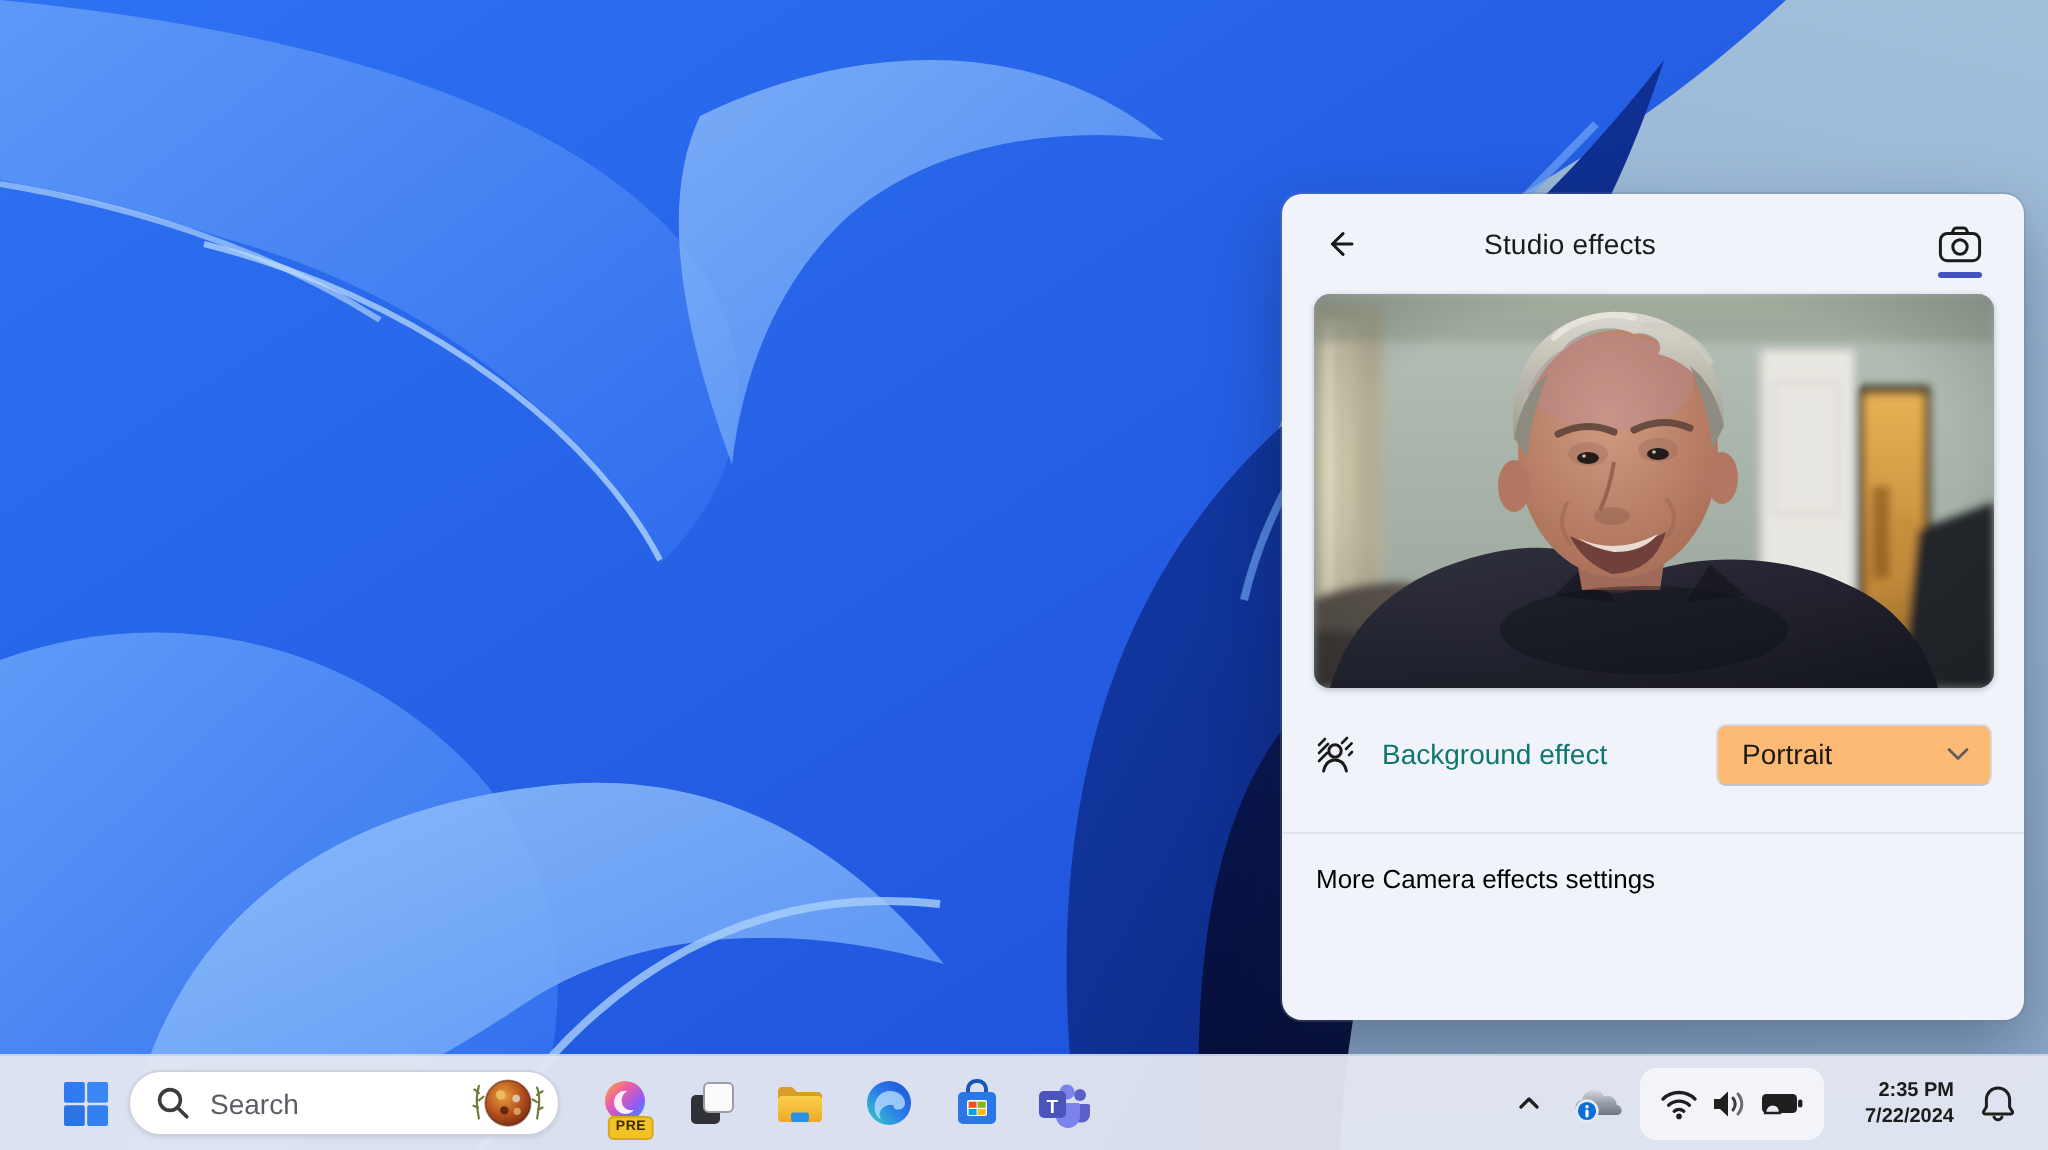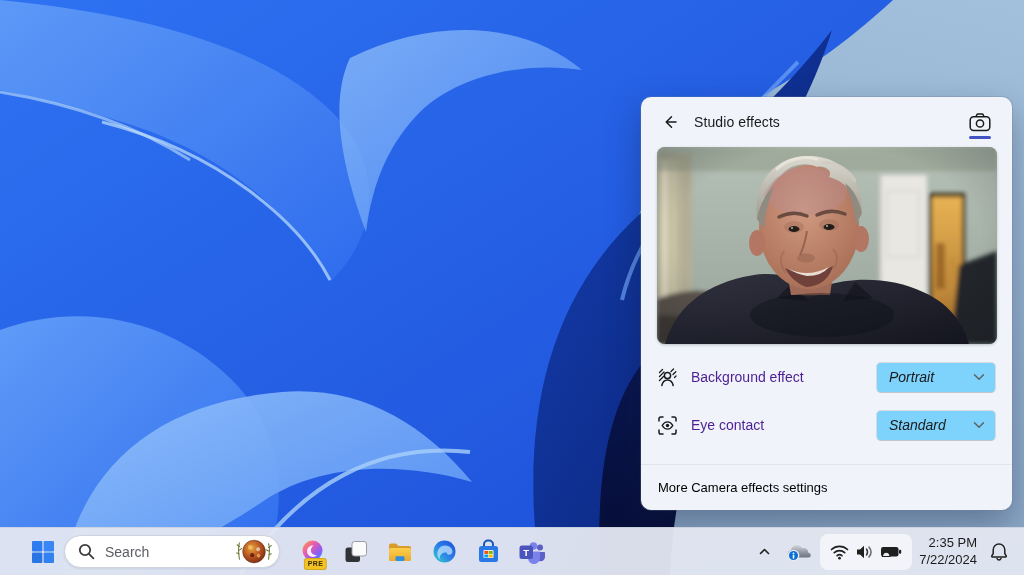--- a/index.html
+++ b/index.html
@@ -13,21 +13,21 @@
   .desktop svg{display:block;}
 
   
   .panel{
     position:absolute;left:641px;top:97px;width:371px;height:413px;
     background:#f0f4fa;border-radius:10px;
     box-shadow:0 0 0 1px rgba(110,125,150,.28),0 14px 34px rgba(15,25,55,.35);
     display:flex;flex-direction:column;box-sizing:border-box;
   }
   .panel header{
-    height:50px;display:flex;align-items:center;padding:0 17px 0 14px;box-sizing:border-box;
+    height:50px;display:flex;align-items:center;padding:0 17px 0 14px;box-sizing:border-box;gap:48px;
   }
   .back-btn{
     width:30px;height:30px;border:none;background:transparent;border-radius:5px;
     display:flex;align-items:center;justify-content:center;cursor:pointer;padding:0;
   }
   .panel-title{font-size:14px;font-weight:400;color:#1a1a1a;margin:0 0 0 9px;letter-spacing:.1px;}
   .hspace{flex:1;}
   .cam-tab{
     position:relative;width:30px;height:34px;border:none;background:transparent;cursor:pointer;
     display:flex;align-items:center;justify-content:center;padding:0;
@@ -36,27 +36,26 @@
     position:absolute;left:50%;transform:translateX(-50%);bottom:0;
     width:22px;height:3px;border-radius:2px;background:#4453c2;
   }
   .video{
     width:340px;height:197px;margin:0 auto;border-radius:8px;overflow:hidden;
     background:#9aa69c;flex:none;box-shadow:0 1px 3px rgba(20,30,50,.25);
   }
   .rows{padding:9px 16px 0 16px;}
   .row{height:48px;display:flex;align-items:center;}
   .row-icon{width:21px;height:21px;display:flex;align-items:center;justify-content:center;flex:none;}
-  .row-label{font-size:14px;color:#4c1d95;margin-left:13px;}
+  .row-label{font-size:14px;color:#0f766e;margin-left:13px;}
   .select{
-    width:120px;height:31px;box-sizing:border-box;margin-left:auto;
-    background:#7dd3fc;border:1px solid #d7dade;border-bottom-color:#c0c4c9;border-radius:5px;
+    width:138px;height:31px;box-sizing:border-box;margin-left:auto;
+    background:#fdba74;border:1px solid #d7dade;border-bottom-color:#c0c4c9;border-radius:5px;
     display:flex;align-items:center;padding:0 10px 0 12px;cursor:pointer;
     font-family:inherit;
-    font-style:italic;
   }
   .select-value{font-size:14px;color:#1a1a1a;}
   .select svg{margin-left:auto;}
   .divider{height:1px;background:#e1e5eb;margin-top:15px;}
   .footer-link{
     display:block;padding:15px 17px;font-size:13px;color:#000000;text-decoration:none;cursor:pointer;
   }
 
   
   .taskbar{
@@ -92,21 +91,21 @@
     border:none;background:transparent;border-radius:5px;cursor:pointer;
     display:flex;align-items:center;justify-content:center;padding:0;height:38px;
   }
   .chevron-btn{width:28px;}
   .onedrive-btn{width:32px;}
   .quick-pill{
     width:92px;height:36px;background:rgba(255,255,255,.6);border-radius:8px;
     display:flex;align-items:center;justify-content:space-evenly;border:none;cursor:pointer;padding:0 4px;
   }
   .clock-btn{flex-direction:column;align-items:flex-end;justify-content:center;width:62px;padding-right:2px;}
-  .clock-time,.clock-date{font-size:13px;color:#1b1b1b;line-height:1.3;}
+  .clock-time,.clock-date{font-size:10px;color:#1b1b1b;line-height:1.3;font-weight:bold;}
   .bell-btn{width:30px;}
 </style>
 </head>
 <body>
 
 <div class="desktop">
   <svg width="1024" height="575" viewBox="0 0 1024 575">
     <defs>
       <linearGradient id="bgG" x1="1" y1="0" x2="0.6" y2="1">
         <stop offset="0" stop-color="#a2c0dc"></stop>
@@ -275,41 +274,20 @@
       </span>
       <span class="row-label">Background effect</span>
       <button class="select">
         <span class="select-value">Portrait</span>
         <svg width="12" height="8" viewBox="0 0 12 8">
           <path d="M1.5,1.8 L6,6.2 L10.5,1.8" stroke="#5f5f5f" stroke-width="1.4" fill="none" stroke-linecap="round" stroke-linejoin="round"></path>
         </svg>
       </button>
     </div>
 
-    <div class="row">
-      <span class="row-icon">
-        <svg width="21" height="21" viewBox="0 0 21 21">
-          <g stroke="#1a1a1a" stroke-width="1.5" fill="none" stroke-linecap="round">
-            <path d="M2,6 L2,3.8 C2,2.8 2.8,2 3.8,2 L6,2"></path>
-            <path d="M15,2 L17.2,2 C18.2,2 19,2.8 19,3.8 L19,6"></path>
-            <path d="M19,15 L19,17.2 C19,18.2 18.2,19 17.2,19 L15,19"></path>
-            <path d="M6,19 L3.8,19 C2.8,19 2,18.2 2,17.2 L2,15"></path>
-          </g>
-          <path d="M5.2,10.5 C6.6,8.1 8.4,6.9 10.5,6.9 C12.6,6.9 14.4,8.1 15.8,10.5 C14.4,12.9 12.6,14.1 10.5,14.1 C8.4,14.1 6.6,12.9 5.2,10.5 Z" fill="none" stroke="#1a1a1a" stroke-width="1.4"></path>
-          <circle cx="10.5" cy="10.5" r="1.7" fill="#1a1a1a"></circle>
-        </svg>
-      </span>
-      <span class="row-label">Eye contact</span>
-      <button class="select">
-        <span class="select-value">Standard</span>
-        <svg width="12" height="8" viewBox="0 0 12 8">
-          <path d="M1.5,1.8 L6,6.2 L10.5,1.8" stroke="#5f5f5f" stroke-width="1.4" fill="none" stroke-linecap="round" stroke-linejoin="round"></path>
-        </svg>
-      </button>
-    </div>
   </div>
 
   <div class="divider"></div>
   <a class="footer-link">More Camera effects settings</a>
 </section>
 
 <footer class="taskbar">
   <div class="tb-left">
     <button class="start-btn">
       <svg width="24" height="24" viewBox="0 0 24 24">

